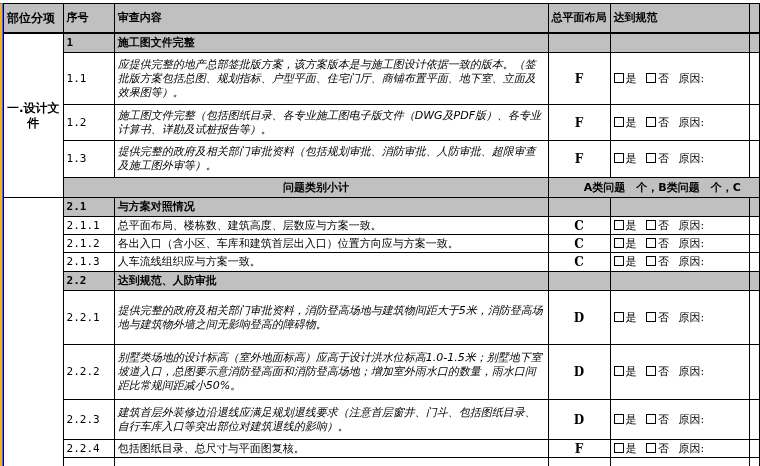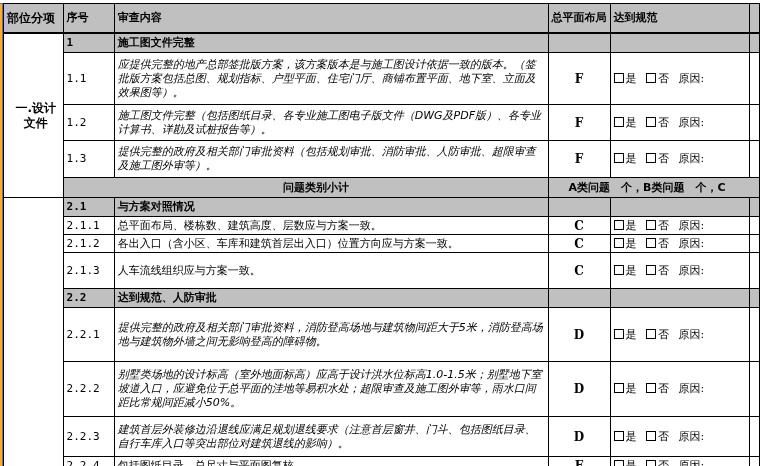--- a/index.html
+++ b/index.html
@@ -13,21 +13,21 @@
   td.wrap { white-space:normal; word-break:break-all;font-style:italic; }
   .hdr td { background:#c0c0c0; font-weight:bold; text-align:left; height:28px; border-bottom:2px solid #000; }
   .hdr td.lead { font-size:12px; }
   .sec td { background:#c0c0c0; font-weight:bold; height:18px; }
   .sec td.no { font-family: "DejaVu Sans Mono", "Liberation Mono", monospace; }
   .sub td { background:#c0c0c0; font-weight:bold; height:19px;padding-left:24px; }
   .sub td.ctr { text-align:center; }
   .no { font-family: "DejaVu Sans Mono", "Liberation Mono", monospace; font-size:11px; }
   .cat { text-align:center; font-weight:bold; font-family: "DejaVu Serif", "Liberation Serif", serif; font-size:12px; }
   .chk { font-size:11px; }
-  .part { text-align:center; font-weight:bold; font-size:12px; line-height:15px; white-space:normal; background:#fff;padding-left:8px; }
+  .part { text-align:center; font-weight:bold; font-size:12px; line-height:15px; white-space:normal; background:#fff; }
   .box { display:inline-block; width:8px; height:8px; border:1px solid #000; margin-right:2px; vertical-align:-1px; }
   .gap { display:inline-block; width:6px; }
 </style>
 </head>
 <body>
 
 <div class="edge-orange"></div>
 <div class="edge-blue"></div>
 <div class="topline"></div>
 
@@ -93,21 +93,21 @@
     <td class="chk">
       <span class="box"></span><span>是</span><span class="gap"></span>
       <span class="box"></span><span>否</span><span class="gap"></span>
       <span>原因:</span>
     </td>
     <td></td>
   </tr>
 
   <tr class="sub">
     <td colspan="2" class="ctr" style="text-align:center;">问题类别小计</td>
-    <td colspan="3" style="text-align:left;padding-left:20px;">A类问题　个，B类问题　个，C</td>
+    <td colspan="3" style="text-align:center;padding-left:20px;">A类问题　个，B类问题　个，C</td>
   </tr>
 
   <tr class="sec">
     <td class="part" rowspan="10" style="background:#fff;">
       <span></span>
     </td>
     <td class="no">2.1</td>
     <td>与方案对照情况</td>
     <td></td>
     <td></td>
@@ -131,21 +131,21 @@
     <td>各出入口（含小区、车库和建筑首层出入口）位置方向应与方案一致。</td>
     <td class="cat">C</td>
     <td class="chk">
       <span class="box"></span><span>是</span><span class="gap"></span>
       <span class="box"></span><span>否</span><span class="gap"></span>
       <span>原因:</span>
     </td>
     <td></td>
   </tr>
 
-  <tr style="height:36px">
+  <tr style="height:19px">
     <td class="no">2.1.3</td>
     <td>人车流线组织应与方案一致。</td>
     <td class="cat">C</td>
     <td class="chk">
       <span class="box"></span><span>是</span><span class="gap"></span>
       <span class="box"></span><span>否</span><span class="gap"></span>
       <span>原因:</span>
     </td>
     <td></td>
   </tr>
@@ -165,21 +165,21 @@
     <td class="chk">
       <span class="box"></span><span>是</span><span class="gap"></span>
       <span class="box"></span><span>否</span><span class="gap"></span>
       <span>原因:</span>
     </td>
     <td></td>
   </tr>
 
   <tr style="height:55px">
     <td class="no">2.2.2</td>
-    <td class="wrap">别墅类场地的设计标高（室外地面标高）应高于设计洪水位标高1.0-1.5米；别墅地下室坡道入口，应避免位于总平面的洼地等易积水处；超限审查及施工图外审等，雨水口间距比常规间距减小50%。</td>
+    <td class="wrap">别墅类场地的设计标高（室外地面标高）应高于设计洪水位标高1.0-1.5米；别墅地下室坡道入口，总图要示意消防登高面和消防登高场地；增加室外雨水口的数量，雨水口间距比常规间距减小50%。</td>
     <td class="cat">D</td>
     <td class="chk">
       <span class="box"></span><span>是</span><span class="gap"></span>
       <span class="box"></span><span>否</span><span class="gap"></span>
       <span>原因:</span>
     </td>
     <td></td>
   </tr>
 
   <tr style="height:40px">

